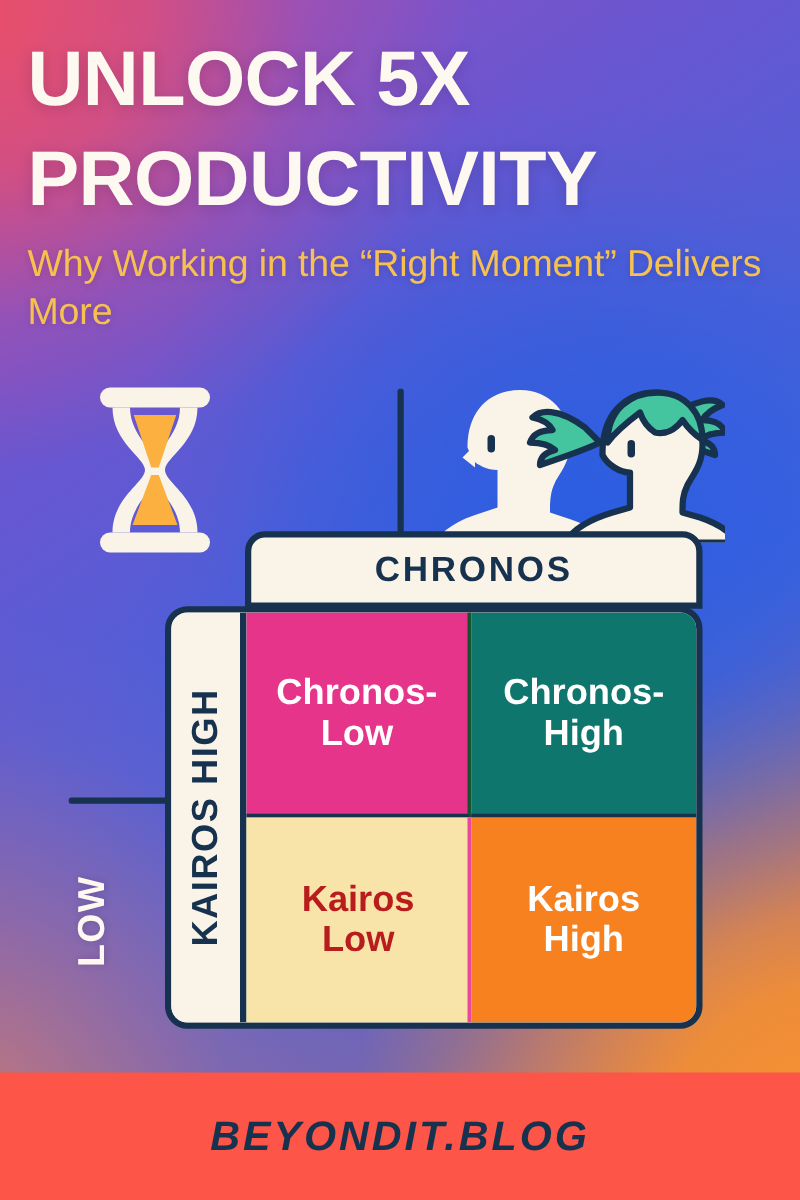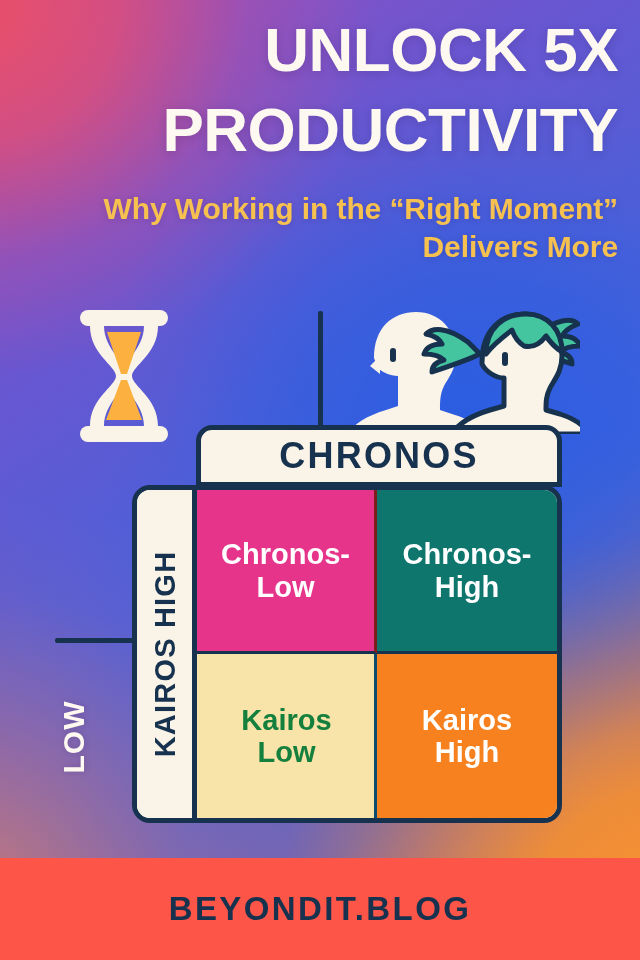--- a/index.html
+++ b/index.html
@@ -26,41 +26,41 @@
       linear-gradient(146deg, #9a4fbe 0%, #6a56d0 26%, #4f5fd8 47%, #3f63e0 64%, #4a63cf 78%, #8a6aa8 90%, #d98a5e 100%);
   }
   
   .bg-blue {
     position:absolute; inset:0;
     background:radial-gradient(70% 44% at 72% 44%, rgba(40,93,226,0.92) 0%, rgba(45,94,224,0.62) 38%, rgba(60,95,215,0.16) 66%, rgba(60,95,215,0) 82%);
   }
 
   
   .headline {
-    position:absolute; left:0; right:0; top:20px;
-    text-align:right;
+    position:absolute; left:0; right:0; top:34px;
+    text-align:left;
     padding:0 22px;
   }
   .title-line {
     display:block;
     color:#fdf8f0;
     font-weight:bold;
     letter-spacing:-0.5px;
     line-height:0.96;
     text-shadow:0 2px 10px rgba(40,20,80,0.18);
   }
   .title-line.l1 { font-size:62px; }
   .title-line.l2 { font-size:62px; margin-top:20px; }
 
   .subtitle {
     display:block;
-    margin-top:31px;
+    margin-top:20px;
     color:#f6c14f;
     font-size:30px;
-    font-weight:bold;
+    font-weight:normal;
     line-height:1.26;
     letter-spacing:-0.1px;
     text-shadow:0 1px 6px rgba(40,20,80,0.16);
   }
 
   
   .hourglass {
     position:absolute; left:76px; top:308px;
     width:96px; height:136px;
   }
@@ -122,47 +122,47 @@
     grid-template-columns:1fr 1fr;
     grid-template-rows:1fr 1fr;
   }
   .quad {
     display:flex; align-items:center; justify-content:center;
     text-align:center;
     font-size:29px; font-weight:bold;
     line-height:1.12;
     padding:6px 10px;
   }
-  .q-tl { background:#e5348a; color:#ffffff; border-right:3px solid #7f1d1d; border-bottom:3px solid #17324e; }
+  .q-tl { background:#e5348a; color:#ffffff; border-right:3px solid #14532d; border-bottom:3px solid #17324e; }
   .q-tr { background:#0f766e; color:#ffffff; border-bottom:3px solid #17324e; }
-  .q-bl { background:#f8e3a8; color:#15803d; border-right:3px solid #0c4a6e;padding-left:12px; }
+  .q-bl { background:#f8e3a8; color:#b91c1c; border-right:3px solid #ec4899;padding-left:12px; }
   .q-br { background:#f7811f; color:#ffffff; }
 
   
   .chronos-bar {
     position:absolute; left:196px; top:425px;
     width:366px; height:62px;
     background:#faf4e8;
     border:5px solid #17324e;
     border-radius:16px 16px 0 0;
     display:flex; align-items:center; justify-content:center;
     z-index:4;
   }
   .chronos-bar span {
     color:#17324e;
-    font-size:36px; font-weight:bold;
+    font-size:28px; font-weight:bold;
     letter-spacing:2.2px;
   }
 
   
   .banner {
     position:absolute; left:0; right:0; bottom:0;
     height:102px;
     background:#fd5547;
-    display:flex; align-items:center; justify-content:center;
+    display:flex; align-items:center; justify-content:center;font-style:italic;
   }
   .banner span {
     color:#17324e;
     font-size:33px; font-weight:bold;
     letter-spacing:2.4px;
   }
 </style>
 </head>
 <body>
 

